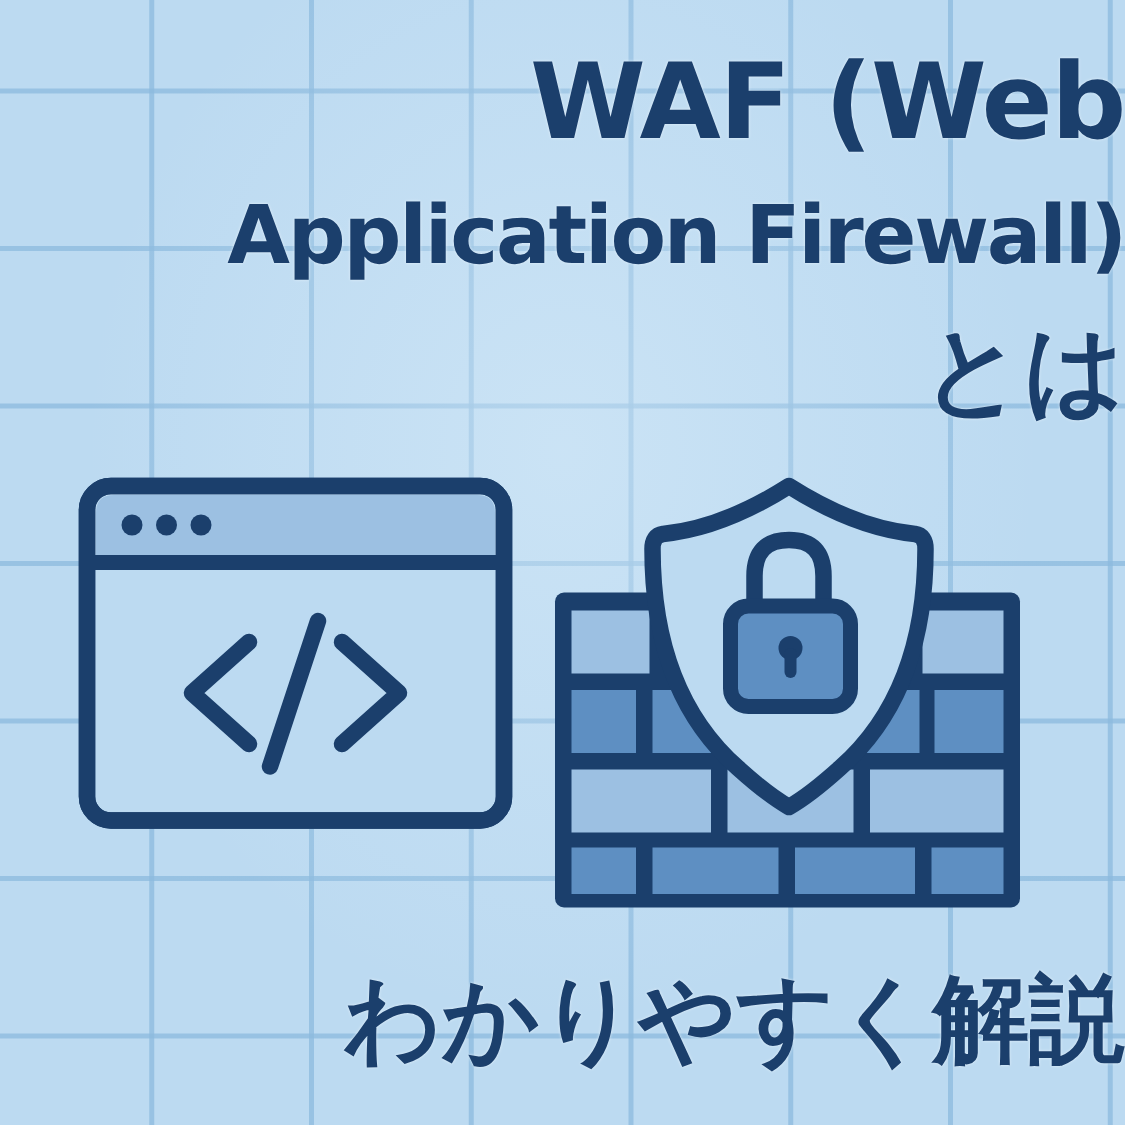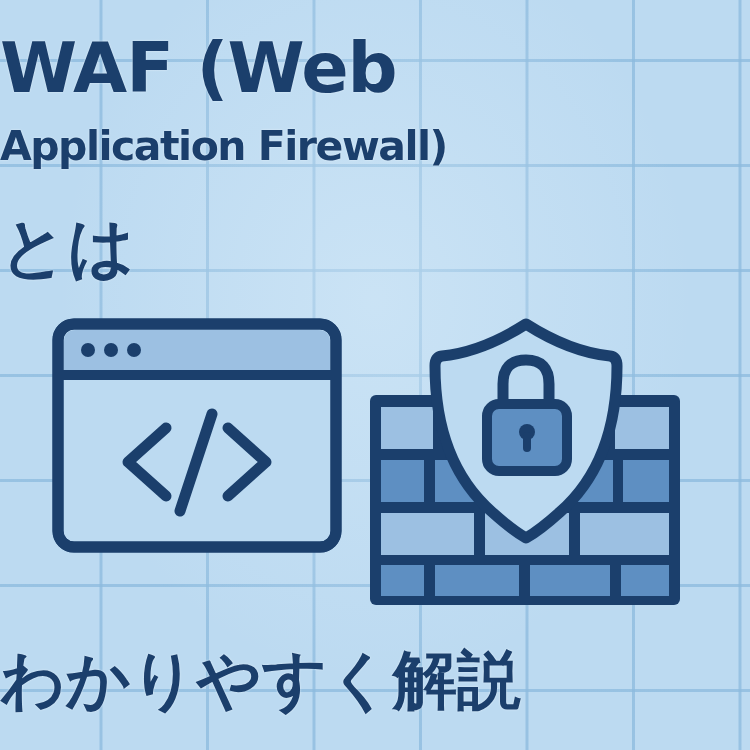--- a/index.html
+++ b/index.html
@@ -17,29 +17,29 @@
       background-size: 106.5px 105px;
       background-position: -7px -46px;
       pointer-events: none;
     }
     .glow {
       position: absolute; inset: 0;
       background: radial-gradient(ellipse at 50% 40%, rgba(220,238,250,0.45), rgba(188,218,241,0) 60%);
       pointer-events: none;
     }
     .title {
-      position: absolute; left: 0; right: 0; text-align: left;
+      position: absolute; left: 0; right: 0; text-align: right;
       color: #1b3f6c; font-weight: bold; margin: 0;
       text-shadow: 0 0 2px #e6f2fb;
     }
     .t1 { top: 28px; font-size: 70px; letter-spacing: -1px; line-height: 80px; }
-    .t2 { top: 111px; font-size: 41px; letter-spacing: -1.5px; line-height: 70px; }
+    .t2 { top: 122px; font-size: 54px; letter-spacing: -1.5px; line-height: 70px; }
     .t3 { top: 208px; font-size: 66px; line-height: 80px; font-family: Liberation Serif, serif; }
     .sub {
-      position: absolute; left: 0; right: 0; top: 640px; text-align: left;
+      position: absolute; left: 0; right: 0; top: 640px; text-align: right;
       color: #1b3f6c; font-weight: bold; font-size: 64px; line-height: 80px;
       text-shadow: 0 0 2px #e6f2fb;
     }
     svg { position: absolute; }
   </style>
 </head>
 <body>
 
 <div class="grid"></div>
 <div class="glow"></div>

